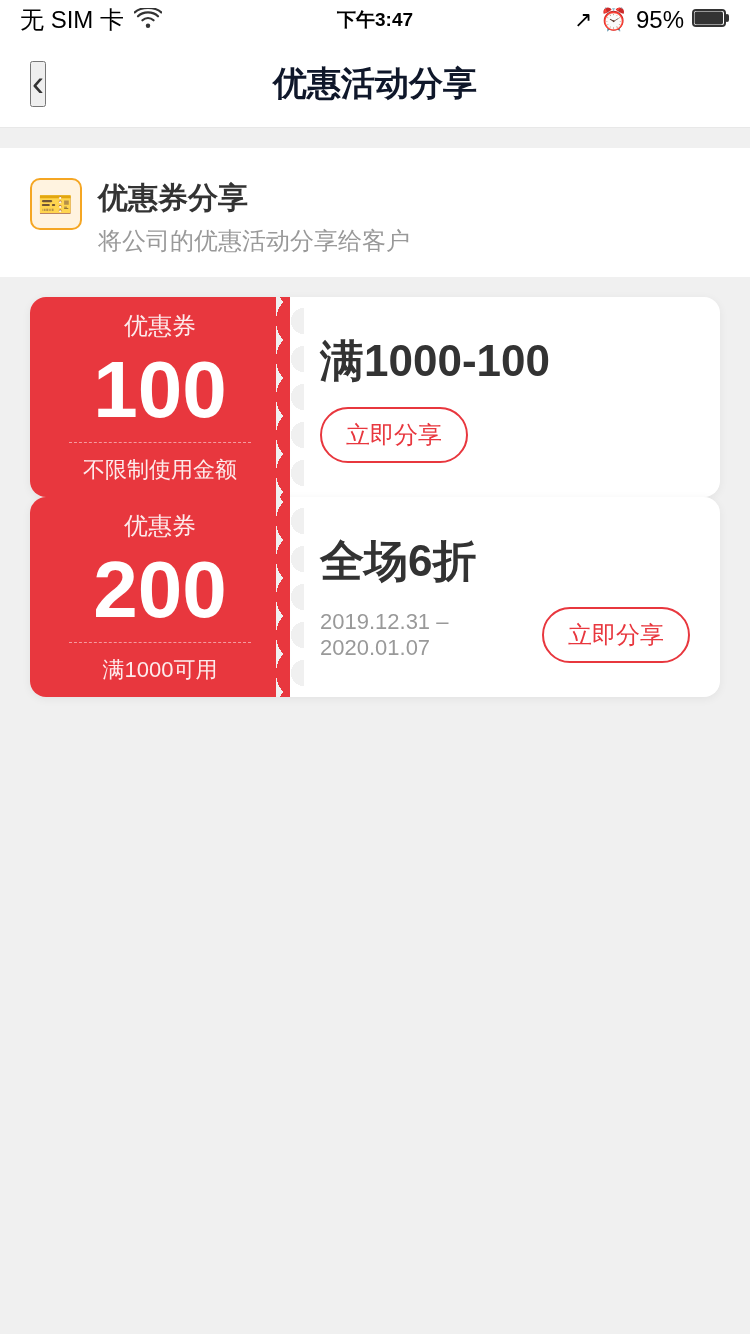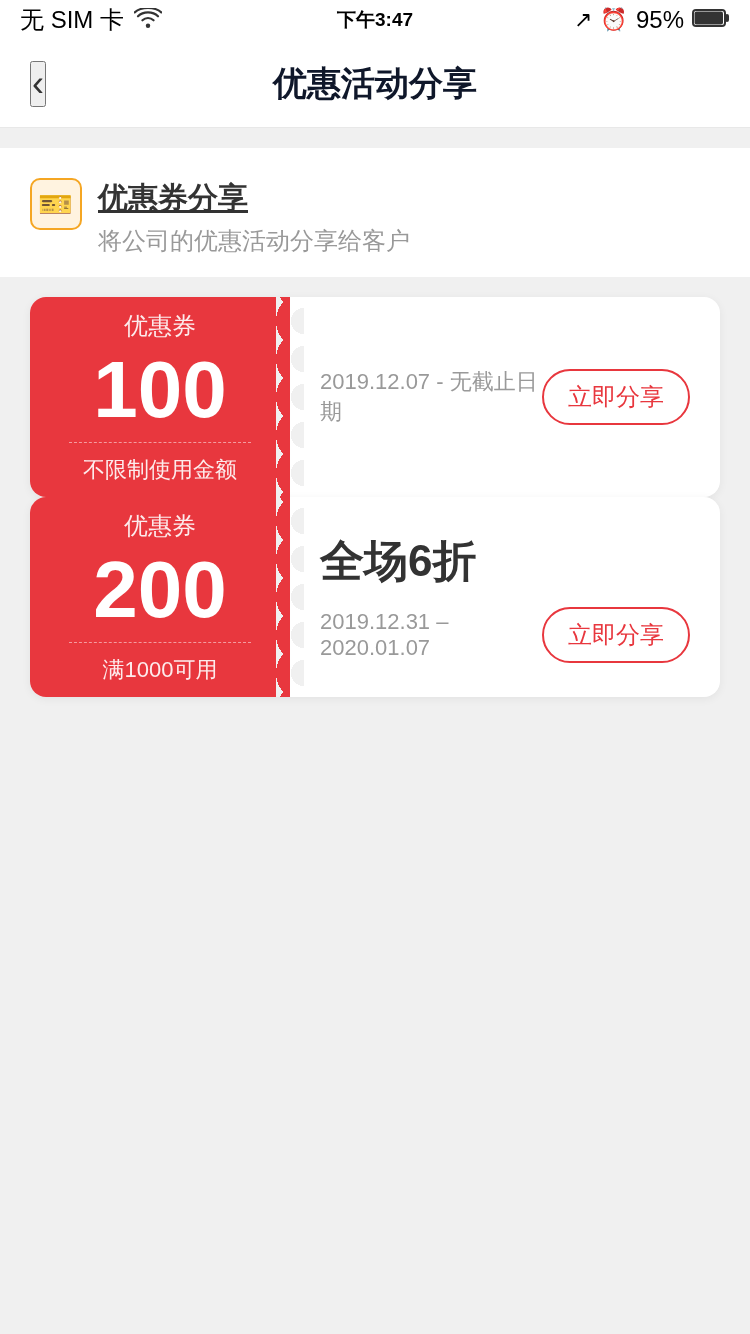--- a/index.html
+++ b/index.html
@@ -92,21 +92,20 @@
     }
     .section-text-block {
       display: flex;
       flex-direction: column;
       gap: 6px;
     }
     .section-title {
       font-size: 30px;
       font-weight: 600;
       color: #333;
-      text-decoration: underline;
     }
     .section-subtitle {
       font-size: 24px;
       color: #999;
     }
 
     
     .coupon-list {
       padding: 20px 30px;
       display: flex;
@@ -261,22 +260,22 @@
 <div class="coupon-list">
 
   <div class="coupon-card">
     <div class="coupon-left">
       <span class="coupon-label">优惠券</span>
       <span class="coupon-amount">100</span>
       <hr class="coupon-divider">
       <span class="coupon-condition">不限制使用金额</span>
     </div>
     <div class="coupon-right">
+      <span class="coupon-name">满1000-100</span>
       <div class="coupon-meta">
-        <span class="coupon-date">2019.12.07 - 无截止日期</span>
         <button class="share-btn">立即分享</button>
       </div>
     </div>
   </div>
 
   <div class="coupon-card">
     <div class="coupon-left">
       <span class="coupon-label">优惠券</span>
       <span class="coupon-amount">200</span>
       <hr class="coupon-divider">

